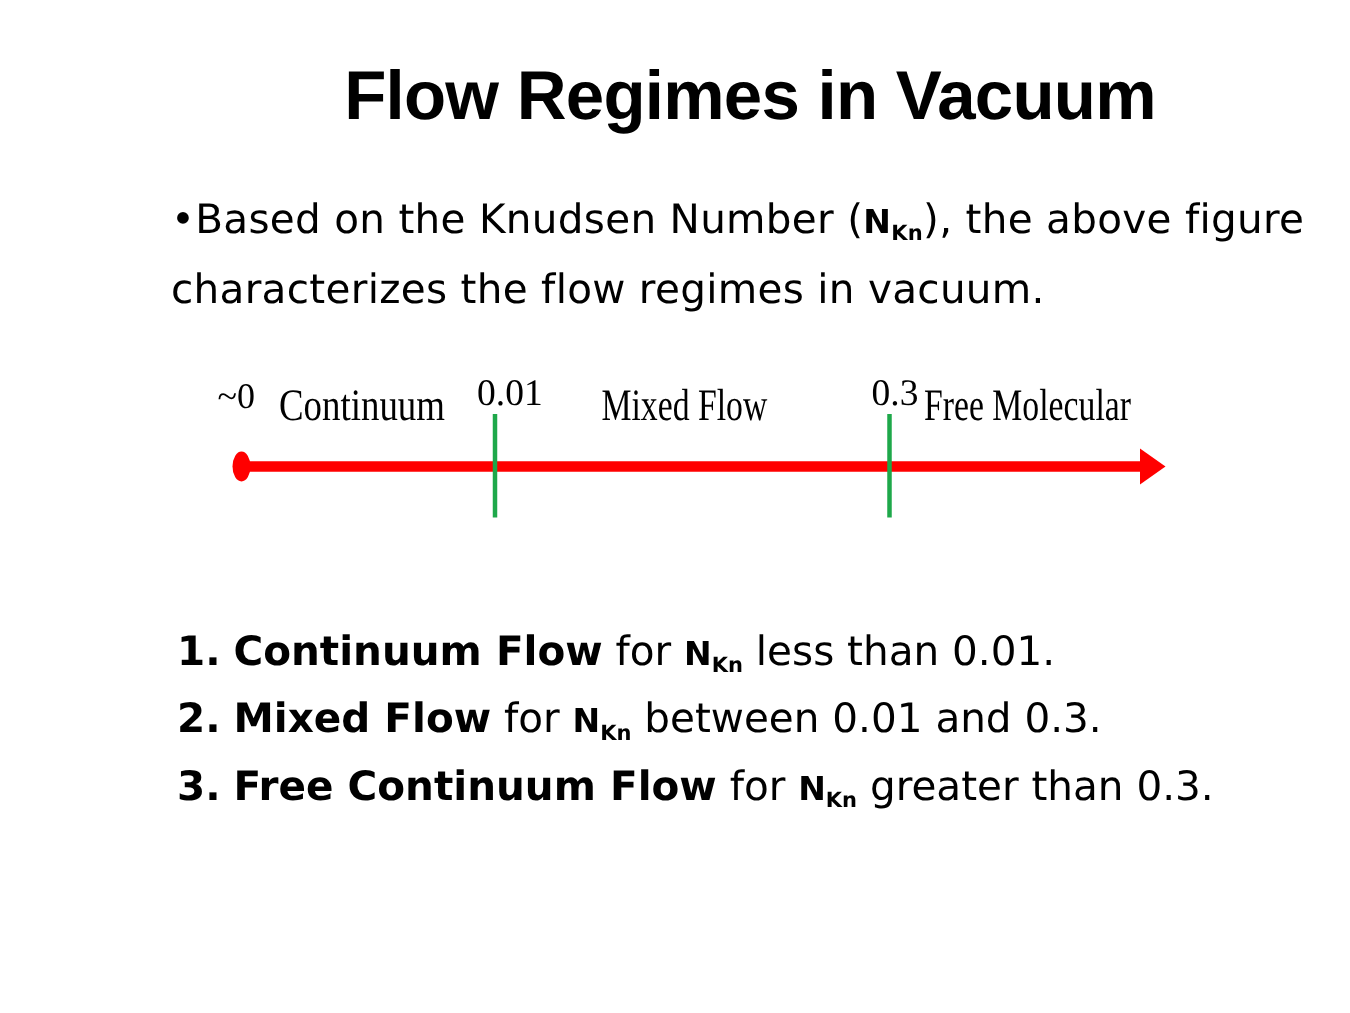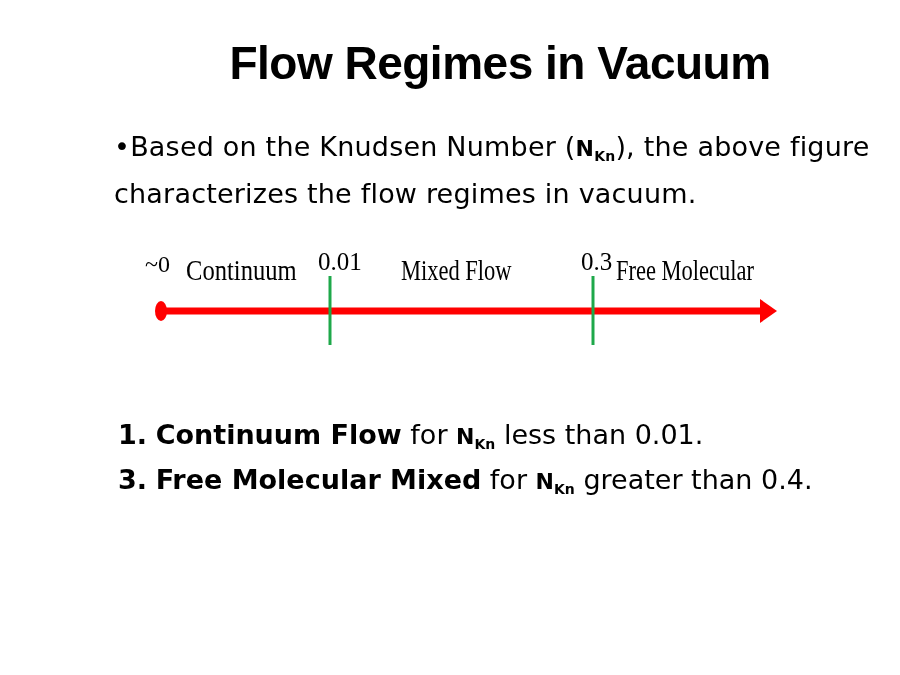--- a/index.html
+++ b/index.html
@@ -107,14 +107,15 @@
     <text class="fig-label" x="186" y="280" font-size="30" font-family="Liberation Sans Narrow, Liberation Sans, sans-serif" transform="translate(186,0) scale(0.82,1) translate(-186,0)">Continuum</text>
     <text class="fig-label" x="318" y="270" font-size="25">0.01</text>
     <text class="fig-label" x="401" y="280" font-size="30" font-family="Liberation Sans, sans-serif" transform="translate(401,0) scale(0.75,1) translate(-401,0)">Mixed Flow</text>
     <text class="fig-label" x="581" y="270" font-size="25">0.3</text>
     <text class="fig-label" x="616" y="280" font-size="30" font-family="Liberation Sans, sans-serif" transform="translate(616,0) scale(0.75,1) translate(-616,0)">Free Molecular</text>
   </svg>
 </div>
 
 <ol class="list">
   <li><span class="num">1.</span> <span class="term">Continuum Flow</span><span> for </span><span class="nkn"><span>N</span><sub>Kn</sub></span><span> less than 0.01.</span></li>
-  <li><span class="num">3.</span> <span class="term">Free Molecular Mixed</span><span> for </span><span class="nkn"><span>N</span><sub>Kn</sub></span><span> greater than 0.4.</span></li>
+  <li><span class="num">2.</span> <span class="term">Mixed Flow</span><span> for </span><span class="nkn"><span>N</span><sub>Kn</sub></span><span> between 0.01 and 0.3.</span></li>
+  <li><span class="num">3.</span> <span class="term">Free Continuum Flow</span><span> for </span><span class="nkn"><span>N</span><sub>Kn</sub></span><span> greater than 0.3.</span></li>
 </ol>
 
 </body></html>

